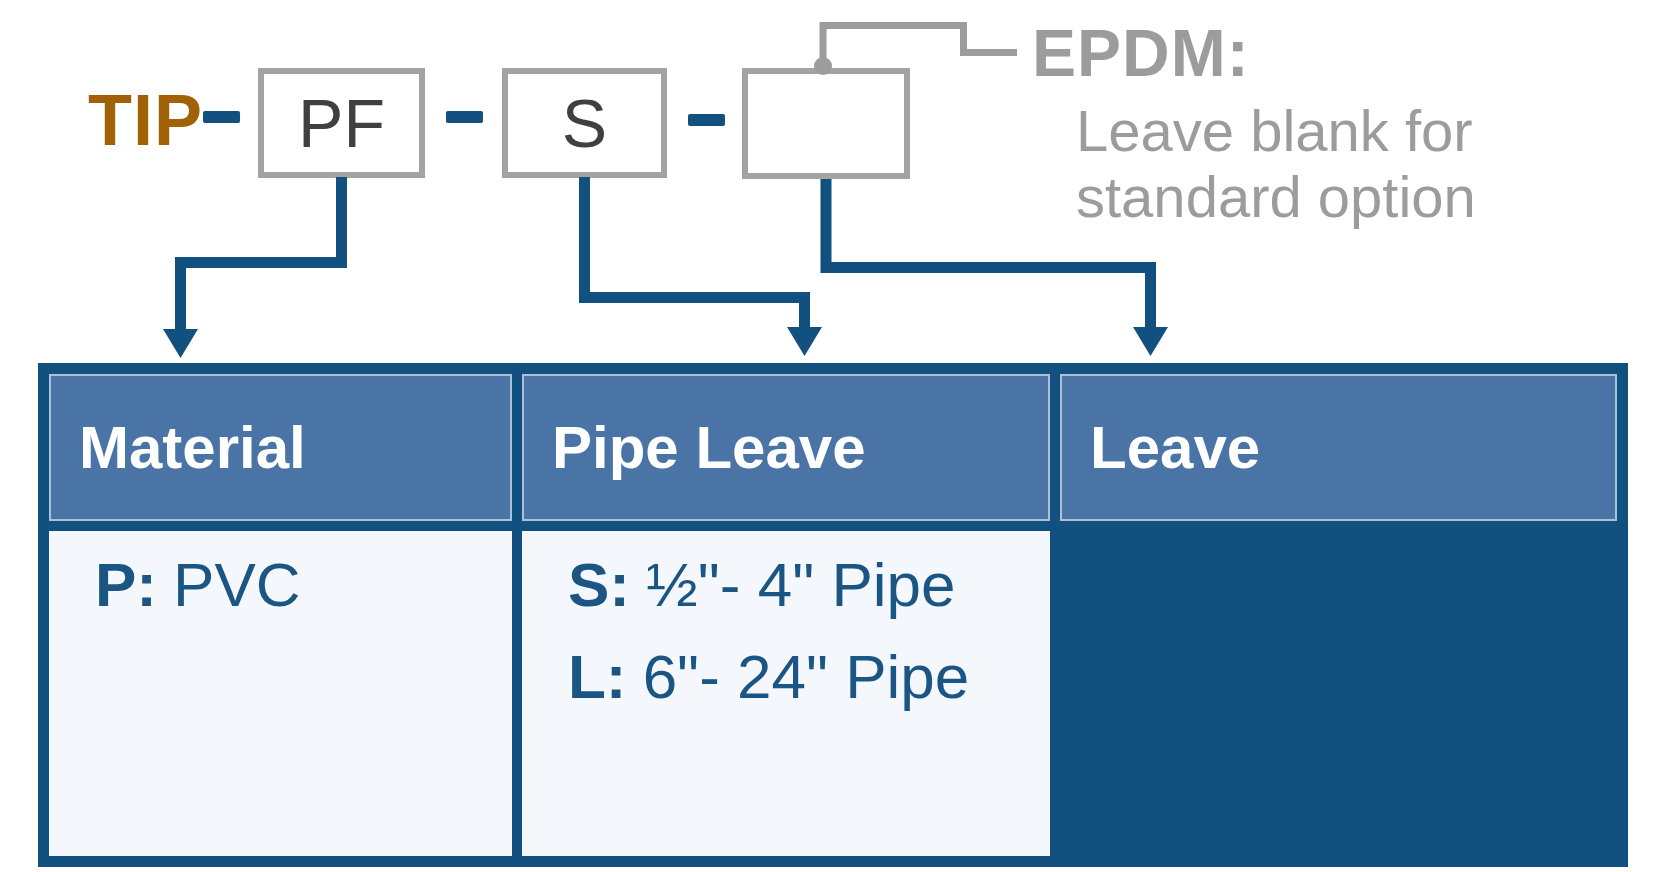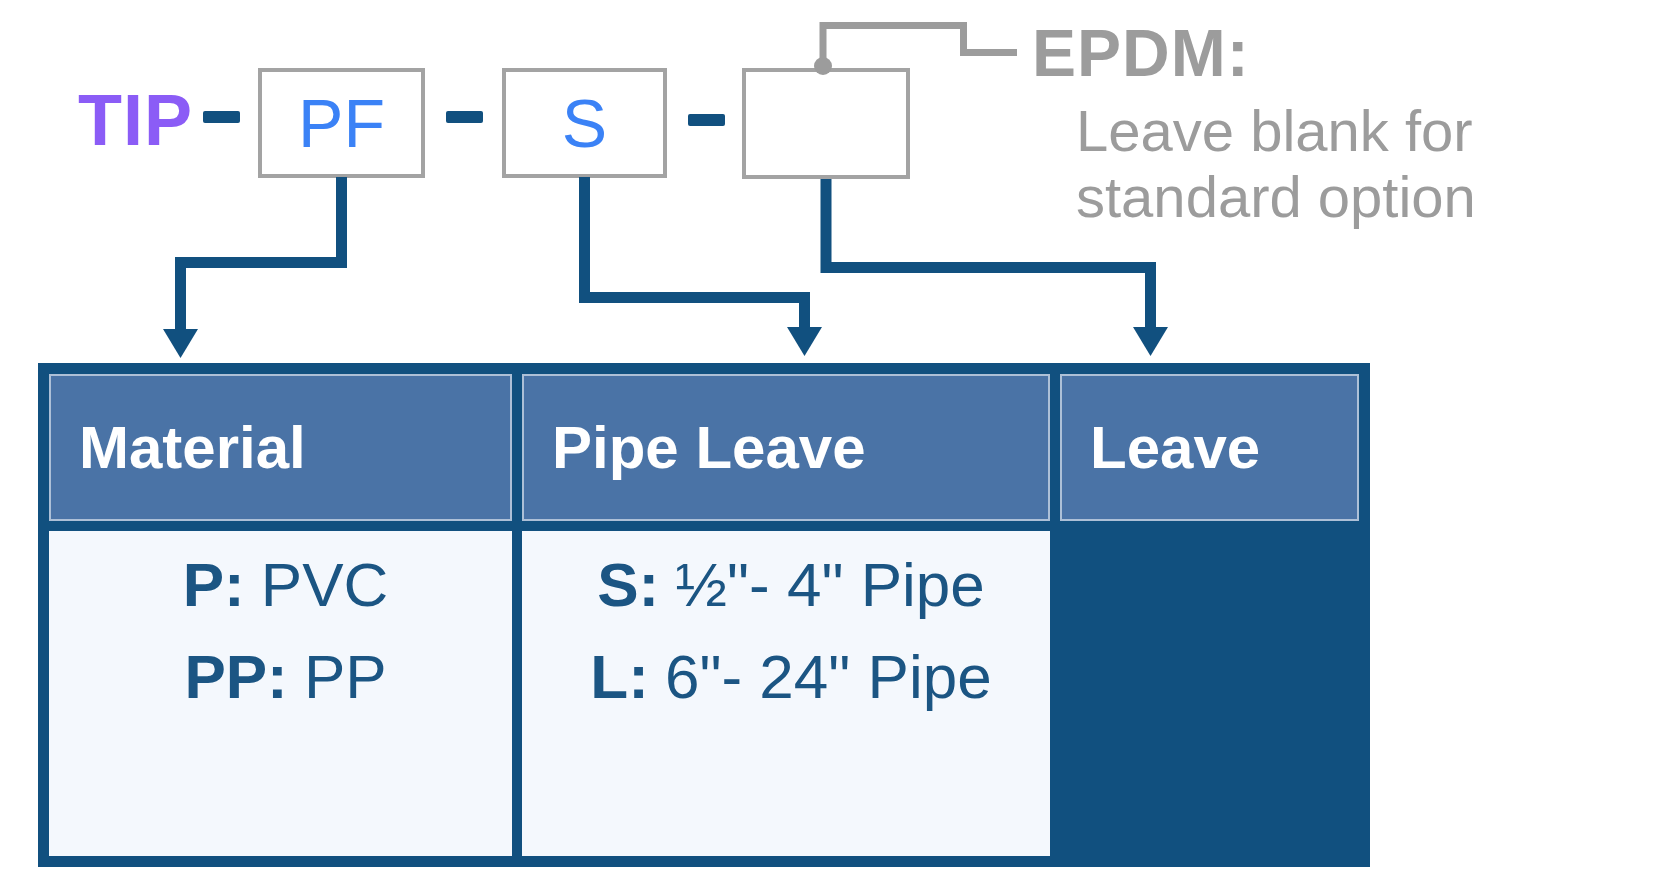--- a/index.html
+++ b/index.html
@@ -2,60 +2,59 @@
 <html><head>
 <meta charset="utf-8">
 <style>
   html,body{margin:0;padding:0;background:#ffffff;}
   .canvas{
     position:relative;width:1657px;height:872px;background:#ffffff;overflow:hidden;
     font-family:"Liberation Sans",sans-serif;
   }
   
   .tip-label{
-    position:absolute;left:78px;top:84px;
-    font-size:72px;font-weight:bold;color:#8b5cf6;line-height:72px;letter-spacing:1px;
+    position:absolute;left:88px;top:84px;
+    font-size:72px;font-weight:bold;color:#a16207;line-height:72px;letter-spacing:1px;
   }
   .dash{
     position:absolute;width:37px;height:12px;background:#11507f;border-radius:2px;
   }
   .dash1{left:203px;top:111px;}
   .dash2{left:446px;top:111px;}
   .dash3{left:688px;top:114px;}
   .code-box{
-    position:absolute;box-sizing:border-box;border:4px solid #a3a3a3;background:#ffffff;
+    position:absolute;box-sizing:border-box;border:6px solid #a3a3a3;background:#ffffff;
     display:flex;align-items:center;justify-content:center;
-    font-size:68px;color:#3b82f6;line-height:68px;
+    font-size:68px;color:#404040;line-height:68px;
   }
   .box-material{left:258px;top:68px;width:167px;height:110px;}
   .box-pipe{left:502px;top:68px;width:165px;height:110px;}
   .box-seals{left:742px;top:68px;width:168px;height:111px;}
   
   .note-block{position:absolute;left:1032px;top:18px;color:#9c9c9c;}
   .note-title{font-size:66px;font-weight:bold;line-height:70px;letter-spacing:1px;}
   .note-line{font-size:58px;line-height:62px;margin-top:12px;margin-left:44px;}
   .note-line + .note-line{margin-top:4px;}
   
   .overlay{position:absolute;left:0;top:0;}
   
   .options-table{
-    position:absolute;left:38px;top:363px;width:1332px;height:504px;box-sizing:border-box;
+    position:absolute;left:38px;top:363px;width:1590px;height:504px;box-sizing:border-box;
     background:#11507f;border:11px solid #11507f;
     display:grid;grid-template-columns:463px 528px 1fr;grid-template-rows:147px 1fr;
     gap:10px;
   }
   .th{
     background:#4a73a6;color:#ffffff;font-size:60px;font-weight:bold;
     display:flex;align-items:center;padding-left:30px;
     box-shadow:inset 0 0 0 2px rgba(255,255,255,0.55);
   }
   .td{
     background:#f4f8fd;color:#1b5583;font-size:62px;line-height:92px;
-    padding:8px 20px 0 30px;
-    text-align:center;
+    padding:8px 20px 0 46px;
   }
   .opt-code{font-weight:bold;}
   .opt-code:not(:empty){margin-right:0.26em;}
 </style>
 </head>
 <body>
 
 <div class="canvas">
 
   <div class="tip-label">TIP</div>
@@ -97,23 +96,20 @@
 
   <div class="options-table">
     <div class="th">Material</div>
     <div class="th">Pipe Leave</div>
     <div class="th">Leave</div>
 
     <div class="td">
       <div>
         <span class="opt-code">P:</span><span>PVC</span>
       </div>
-      <div>
-        <span class="opt-code">PP:</span><span>PP</span>
-      </div>
     </div>
 
     <div class="td">
       <div>
         <span class="opt-code">S:</span><span>½"- 4" Pipe</span>
       </div>
       <div>
         <span class="opt-code">L:</span><span>6"- 24" Pipe</span>
       </div>
     </div>

